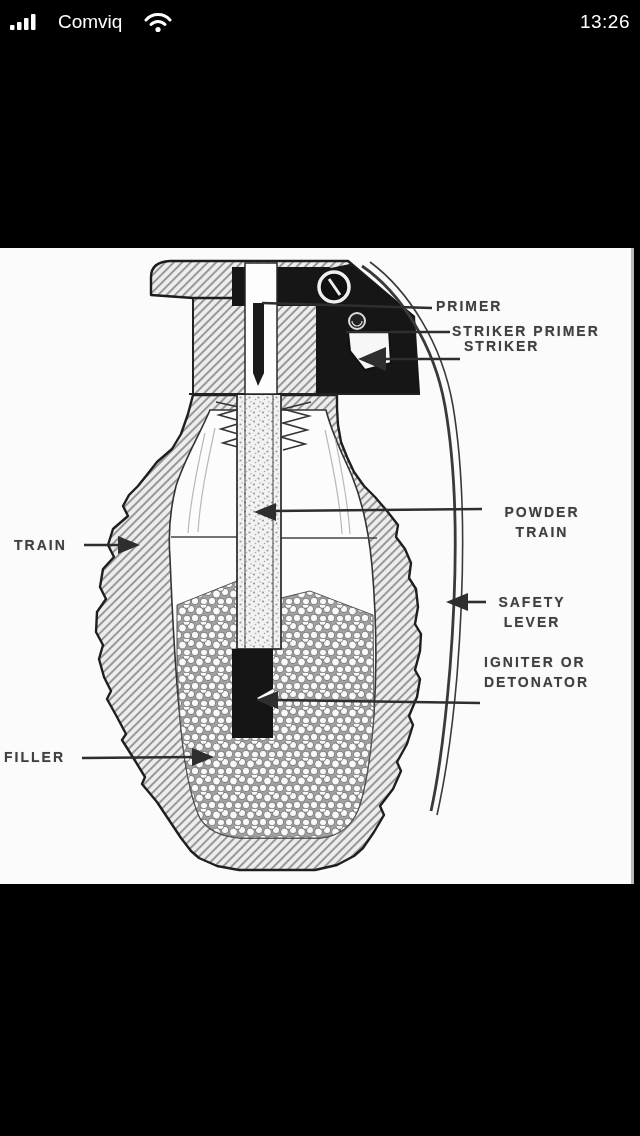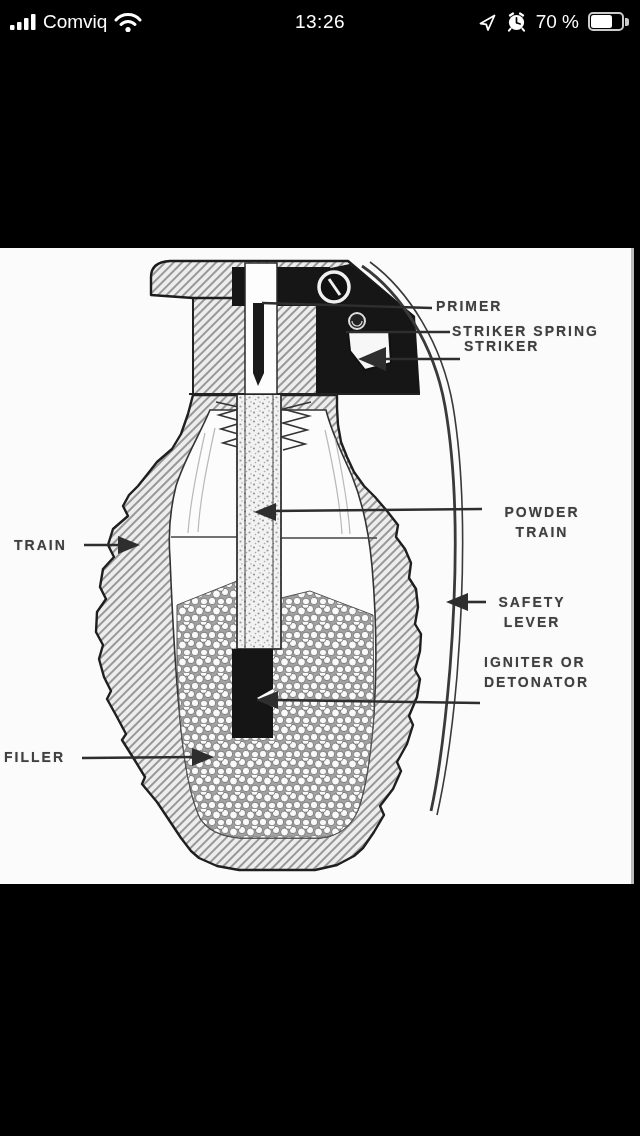--- a/index.html
+++ b/index.html
@@ -1,21 +1,21 @@
 <!DOCTYPE html>
 <html><head>
 <meta charset="utf-8">
 <style>
   html,body{margin:0;padding:0;background:#000;}
   body{width:640px;height:1136px;position:relative;overflow:hidden;font-family:"Liberation Sans",sans-serif;}
 
   
   .status-bar{position:absolute;top:0;left:0;width:640px;height:42px;display:flex;align-items:center;
     padding:2px 10px 0 10px;box-sizing:border-box;color:#fff;}
-  .sb-left{flex:1;display:flex;align-items:center;gap:7px;}
+  .sb-left{flex:1;display:flex;align-items:center;gap:22px;}
   .sb-center{flex:0 0 auto;font-size:19px;font-weight:400;letter-spacing:.5px;}
   .sb-right{flex:1;display:flex;align-items:center;justify-content:flex-end;gap:9px;}
   .carrier{font-size:19px;font-weight:400;}
   .percent{font-size:19px;font-weight:400;}
   .battery{position:relative;width:42px;height:20px;}
   .battery-body{position:absolute;left:0;top:0;width:36px;height:19px;border:2px solid rgba(255,255,255,.8);
     border-radius:5px;box-sizing:border-box;}
   .battery-fill{position:absolute;left:3px;top:3px;height:13px;background:#fff;border-radius:2.5px;width:22px;}
   .battery-nub{position:absolute;left:37px;top:6px;width:3.5px;height:8px;background:rgba(255,255,255,.8);
     border-radius:0 2.5px 2.5px 0;}
@@ -41,38 +41,20 @@
       <rect x="21" y="2" width="4.5" height="16" rx="1" fill="#fff"></rect>
     </svg>
     <span class="carrier">Comviq</span>
     <svg width="28" height="21" viewBox="0 0 28 21">
       <path d="M2,8 a16,16 0 0 1 24,0" fill="none" stroke="#fff" stroke-width="3" stroke-linecap="round"></path>
       <path d="M7,12.5 a9.5,9.5 0 0 1 14,0" fill="none" stroke="#fff" stroke-width="3" stroke-linecap="round"></path>
       <circle cx="14" cy="17.5" r="2.6" fill="#fff"></circle>
     </svg>
   </div>
   <div class="sb-center">13:26</div>
-  <div class="sb-right">
-    <svg width="19" height="19" viewBox="0 0 19 19">
-      <path d="M2.5,10.5 L16.5,2.5 L10,17 L8.2,11.4 Z" fill="none" stroke="#fff" stroke-width="1.8" stroke-linejoin="round"></path>
-    </svg>
-    <svg width="21" height="21" viewBox="0 0 21 21">
-      <path d="M4,3.5 L7,1.5" stroke="#fff" stroke-width="2.2" stroke-linecap="round"></path>
-      <path d="M17,3.5 L14,1.5" stroke="#fff" stroke-width="2.2" stroke-linecap="round"></path>
-      <circle cx="10.5" cy="10.5" r="7.6" fill="#fff"></circle>
-      <path d="M10.5,10.8 L10.5,5.8 M10.5,10.8 L14.2,12" stroke="#000" stroke-width="1.7" stroke-linecap="round"></path>
-      <path d="M4.6,16.6 L3,18.6 M16.4,16.6 L18,18.6" stroke="#fff" stroke-width="2" stroke-linecap="round"></path>
-    </svg>
-    <span class="percent">70 %</span>
-    <div class="battery">
-      <div class="battery-body"></div>
-      <div class="battery-fill" id="battery-fill" style="width: 21px;"></div>
-      <div class="battery-nub"></div>
-    </div>
-  </div>
 </div>
 
 <div class="image-viewer">
 
   <svg width="631" height="636" viewBox="0 0 631 636">
     <defs>
       <pattern id="hatch" width="6" height="6" patternUnits="userSpaceOnUse" patternTransform="rotate(45)">
         <rect width="6" height="6" fill="#ededed"></rect>
         <line x1="1" y1="0" x2="1" y2="6" stroke="#7b7b7b" stroke-width="1.5"></line>
       </pattern>
@@ -186,21 +168,21 @@
       <path d="M274,452 L480,455"></path> 
         <polygon points="256,452 278,443 278,461" stroke="none"></polygon>
       <path d="M84,297 L122,297"></path>  
         <polygon points="140,297 118,288 118,306" stroke="none"></polygon>
       <path d="M82,510 L196,509"></path>  
         <polygon points="214,509 192,500 192,518" stroke="none"></polygon>
     </g>
   </svg>
 
   <div class="dlabel" style="left:436px;top:48px">PRIMER</div>
-  <div class="dlabel" style="left:452px;top:73px">STRIKER SPRING</div>
+  <div class="dlabel" style="left:452px;top:73px">STRIKER PRIMER</div>
   <div class="dlabel" style="left:464px;top:88px">STRIKER</div>
   <div class="dlabel center" style="left:486px;top:344px;width:92px">
     <div>SAFETY</div>
     <div>LEVER</div>
   </div>
   <div class="dlabel center" style="left:484px;top:254px;width:116px">
     <div>POWDER</div>
     <div>TRAIN</div>
   </div>
   <div class="dlabel" style="left:484px;top:404px">

